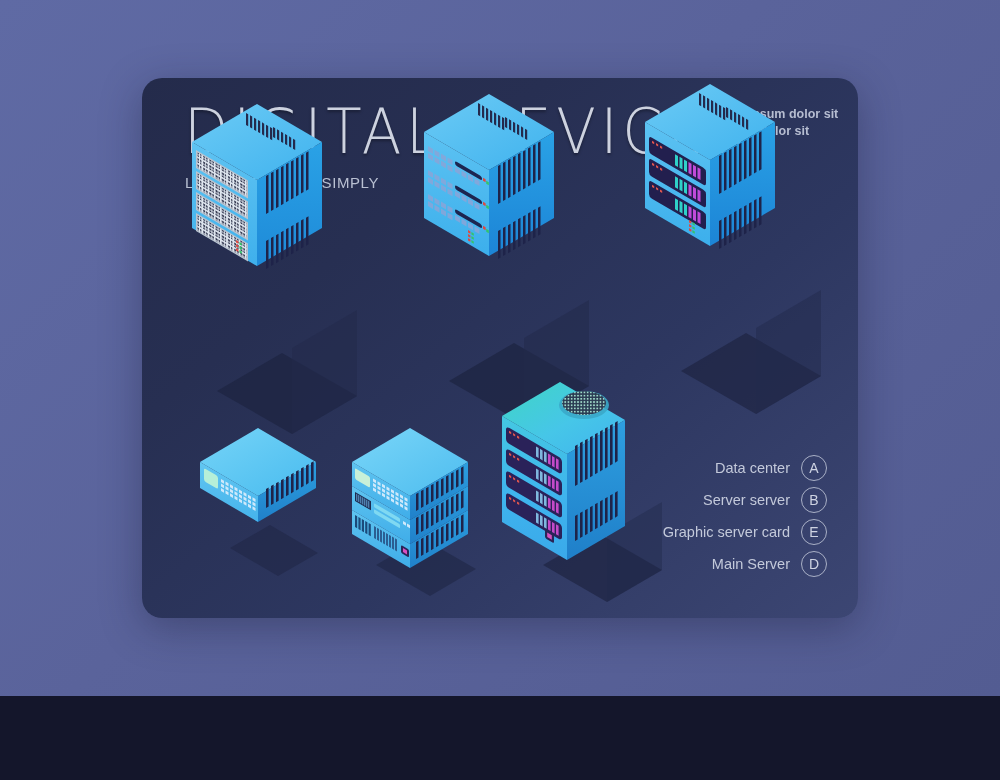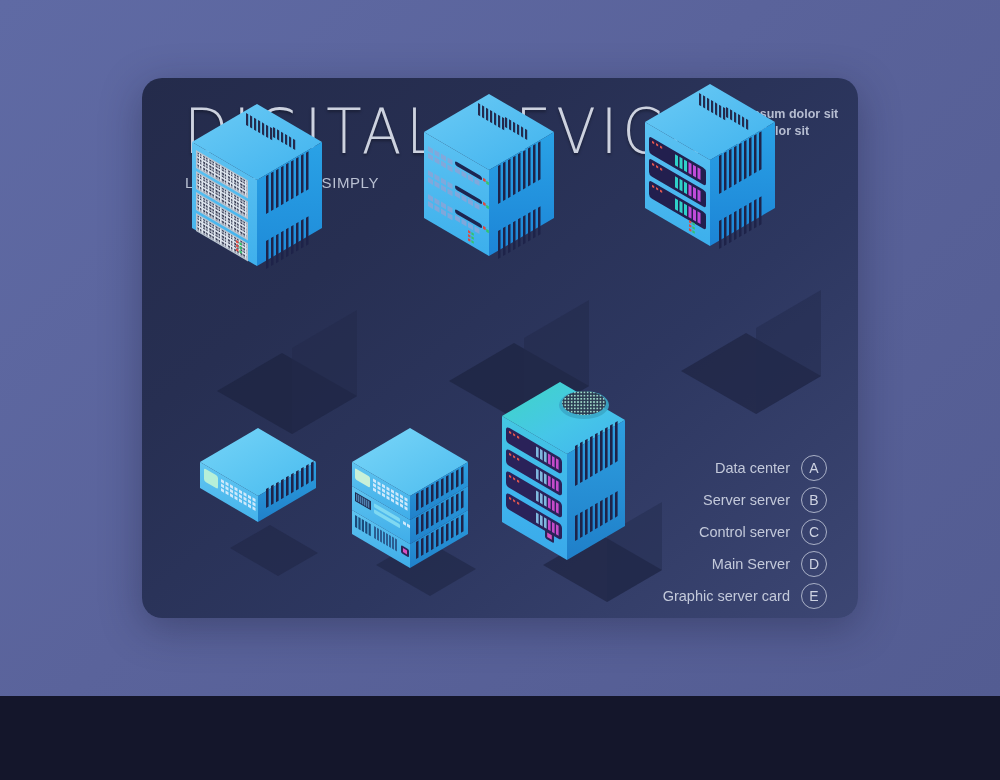--- a/index.html
+++ b/index.html
@@ -753,31 +753,27 @@
       <div class="legend">
         <div class="leg-row">
           <span class="leg-label">Data center</span>
           <span class="leg-badge">A</span>
         </div>
         <div class="leg-row">
           <span class="leg-label">Server server</span>
           <span class="leg-badge">B</span>
         </div>
         <div class="leg-row">
-          <span class="leg-label">Control server</span>
-          <span class="leg-badge">C</span>
+          <span class="leg-label">Graphic server card</span>
+          <span class="leg-badge">E</span>
         </div>
         <div class="leg-row">
           <span class="leg-label">Main Server</span>
           <span class="leg-badge">D</span>
         </div>
-        <div class="leg-row">
-          <span class="leg-label">Graphic server card</span>
-          <span class="leg-badge">E</span>
-        </div>
       </div>
 
     </div>
   </div>
 
   <div class="wmbar">
     
     
   </div>
 

